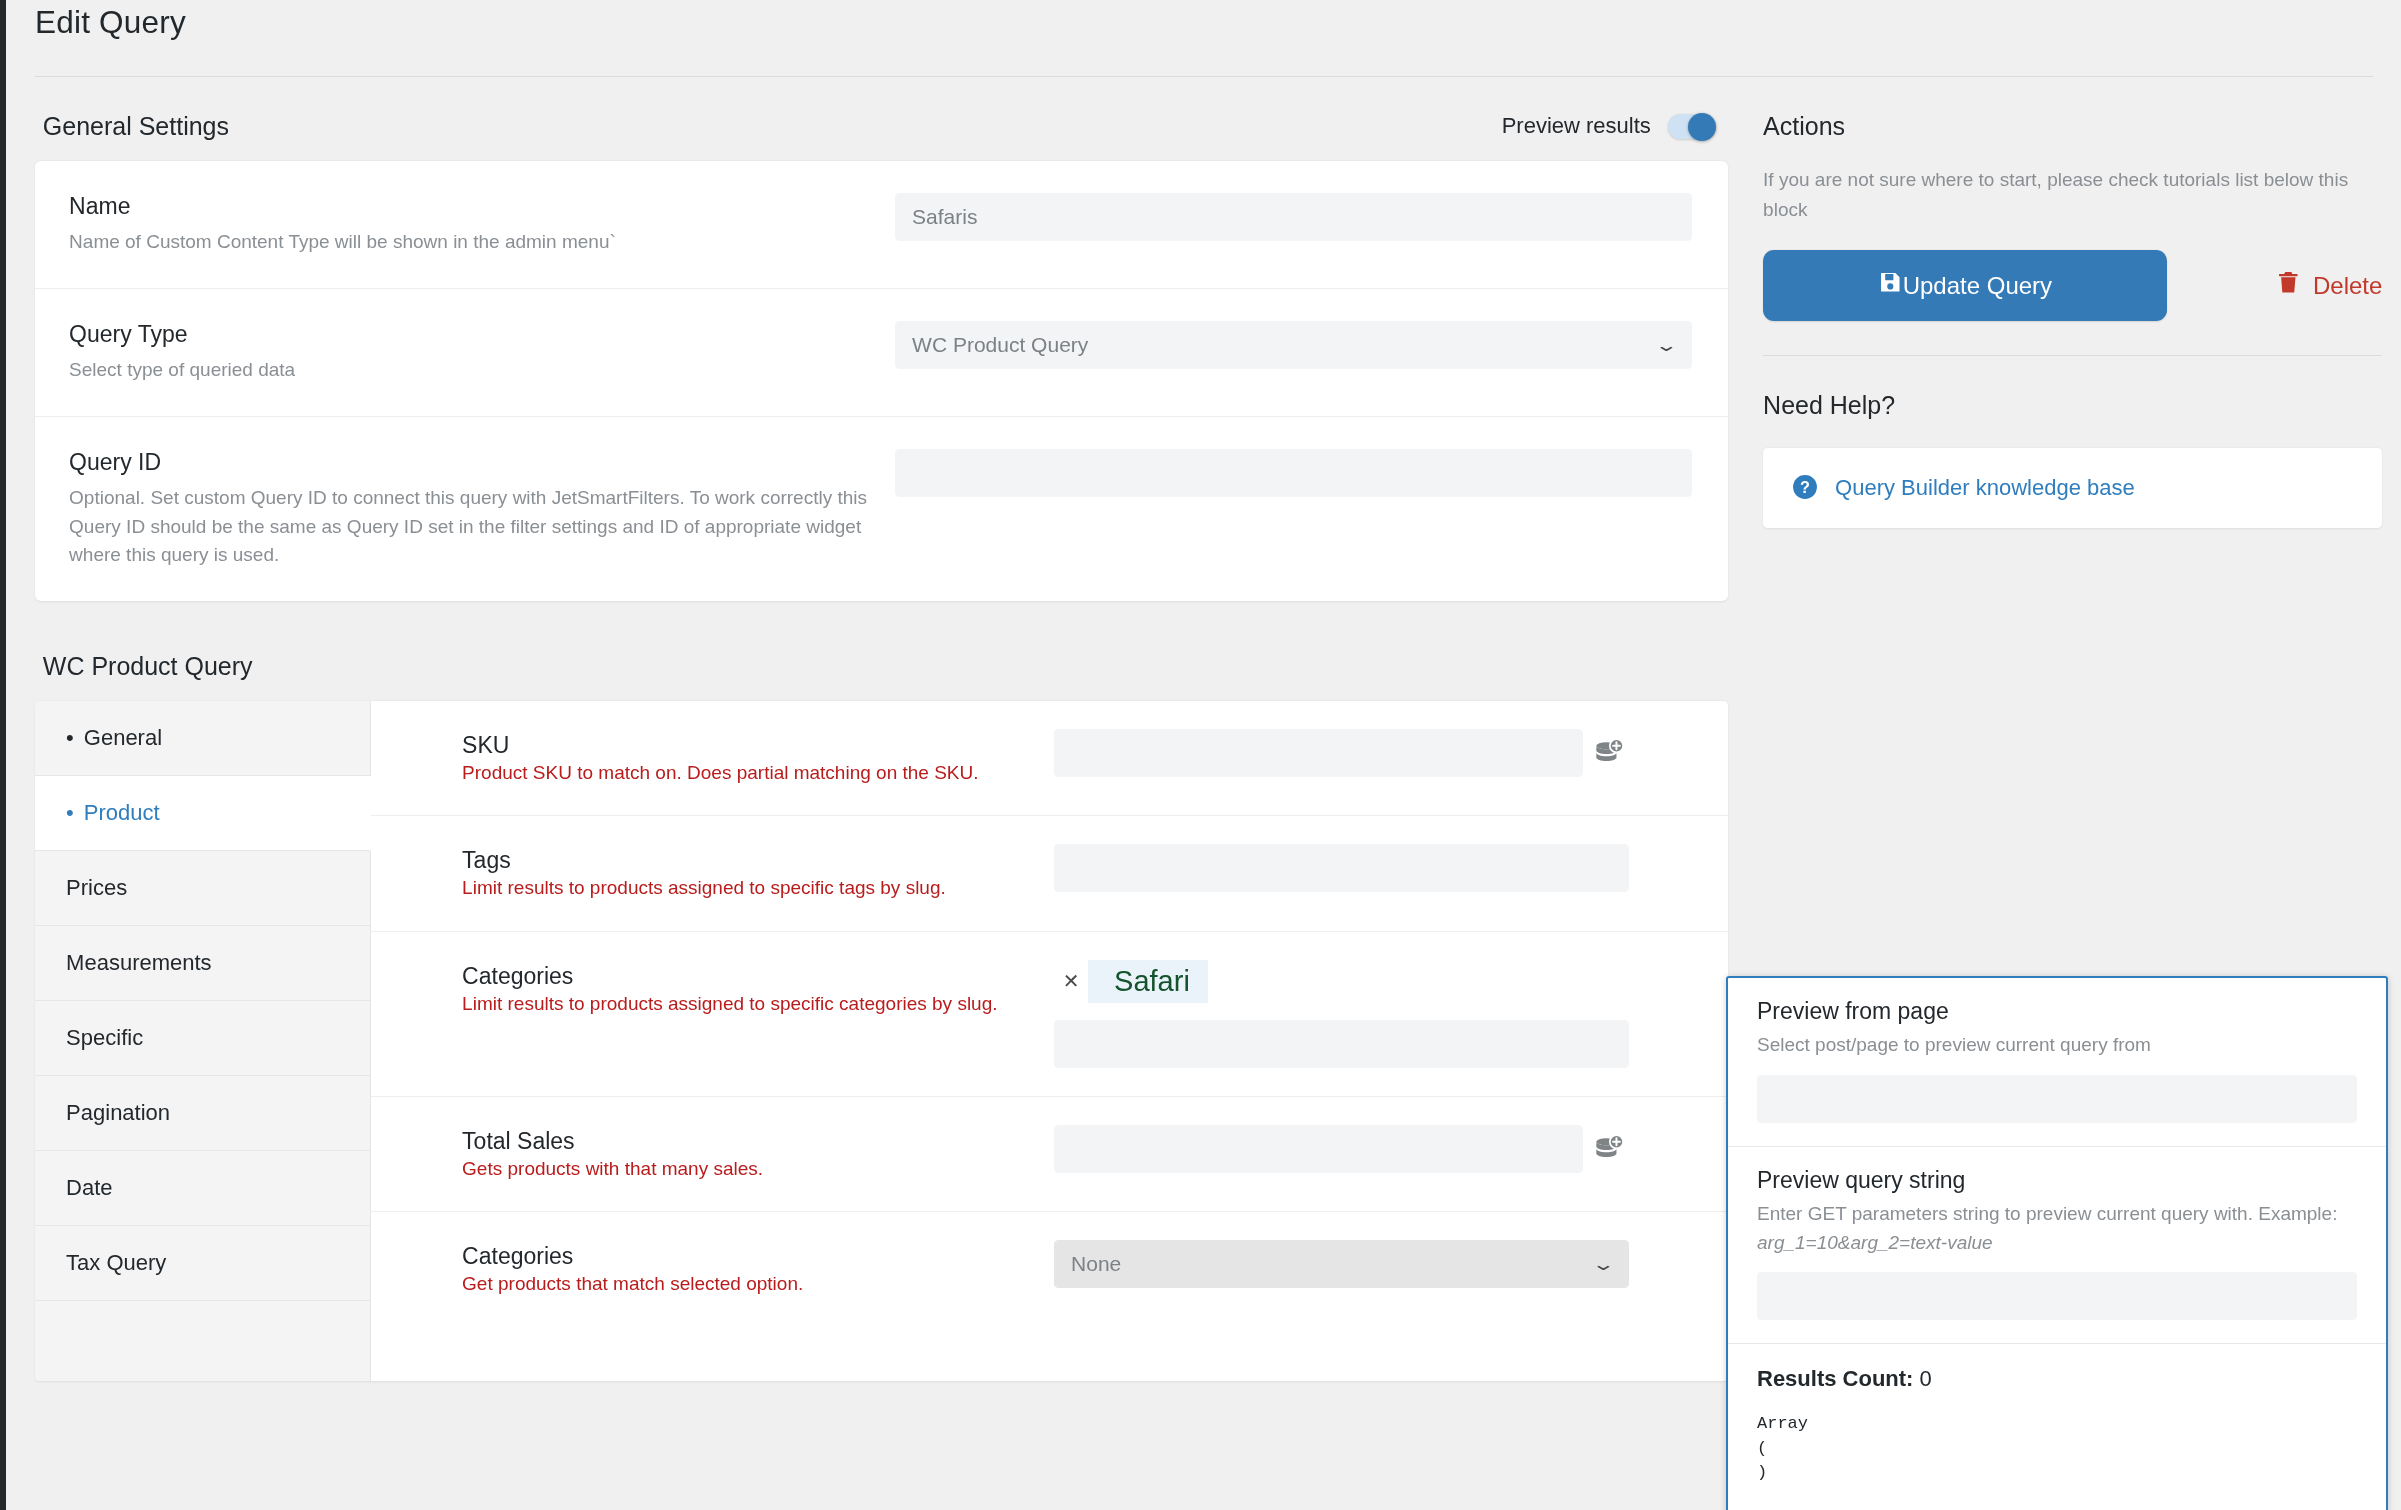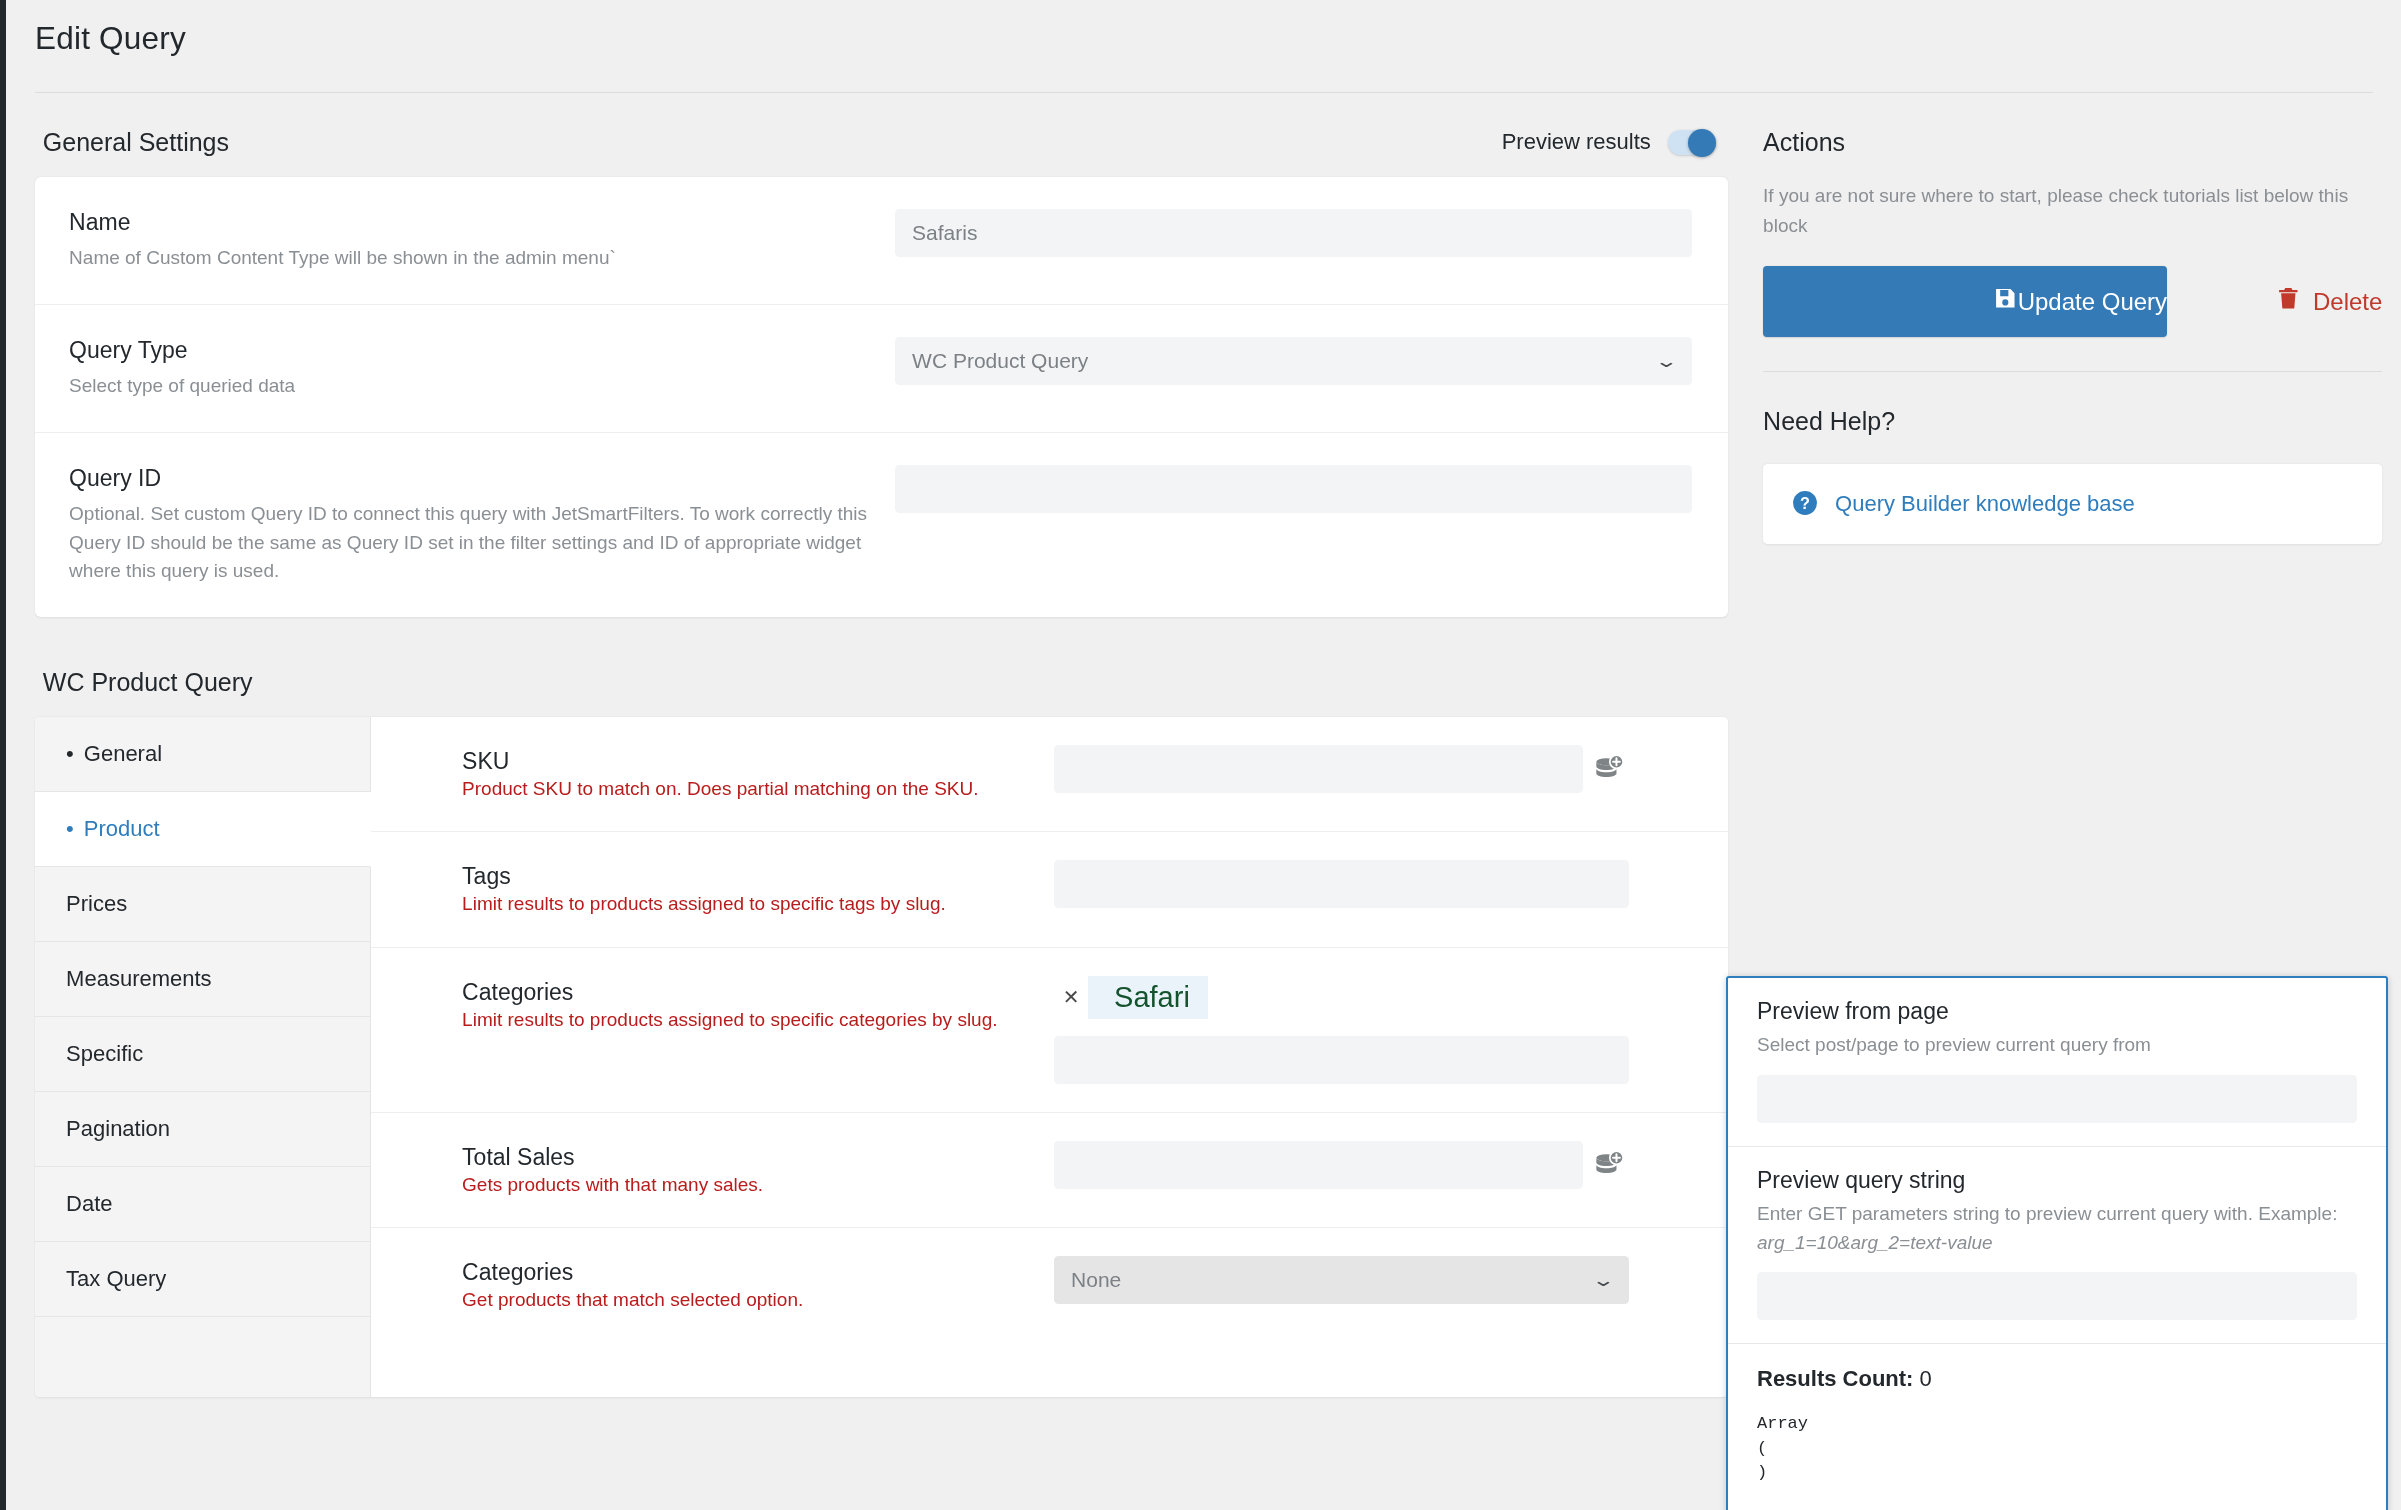--- a/index.html
+++ b/index.html
@@ -17,21 +17,21 @@
   }
 
   .page {
     position: absolute; left: 6.1px; top: 0; width: 2395px; height: 1510px;
     overflow: hidden;
   }
 
   
   .page-title {
     font-size: 31.5px; color: #23282d; font-weight: 400;
-    padding: 20px 0 0 29px; letter-spacing: 0.2px;
+    padding: 4px 0 0 29px; letter-spacing: 0.2px;
   }
   .title-rule {
     margin: 35px 28px 0 29px; height: 0.8px; background: #dcdcdc;
   }
 
   
   .cols { display: flex; align-items: flex-start; padding: 0 28px 0 29px; }
   .col-main { width: 1693px; flex: 0 0 1693px; }
   .col-side { flex: 1; padding-left: 35px; }
 
@@ -121,22 +121,22 @@
     align-items: center; justify-content: center; color: #4a4a4a; font-size: 20px;
   }
   .chip .chip-label { font-size: 29px; color: #14532d; padding-left: 26px; }
 
   
   .side-h { font-size: 25px; font-weight: 400; color: #23282d; padding: 35px 0 0 0; }
   .side-note { font-size: 19px; color: #8a8f94; line-height: 1.55; margin-top: 24.6px; max-width: 607px; }
   .actions { display: flex; align-items: center; margin-top: 26px; }
   .btn-primary {
     width: 404px; height: 71px; background: #337ab7; color: #fff; border: none;
-    border-radius: 4px; font-size: 24px; display: flex; align-items: center;
-    justify-content: flex-end; font-family: "Liberation Sans", sans-serif;
+    border-radius: 11px; font-size: 24px; display: flex; align-items: center;
+    justify-content: center; font-family: "Liberation Sans", sans-serif;
     box-shadow: 0 0.8px 1.5px rgba(0,0,0,.12);
   }
   .btn-delete {
     display: flex; align-items: center; gap: 12.3px; color: #c0392b;
     font-size: 24px; margin-left: 109px;
   }
   .side-rule { height: 0.8px; background: #dcdcdc; margin: 34px 0 0 0; }
   .help-card {
     margin-top: 28px; background: #fff; border-radius: 4.6px; height: 80px;
     display: flex; align-items: center; padding-left: 29px; gap: 17px;

